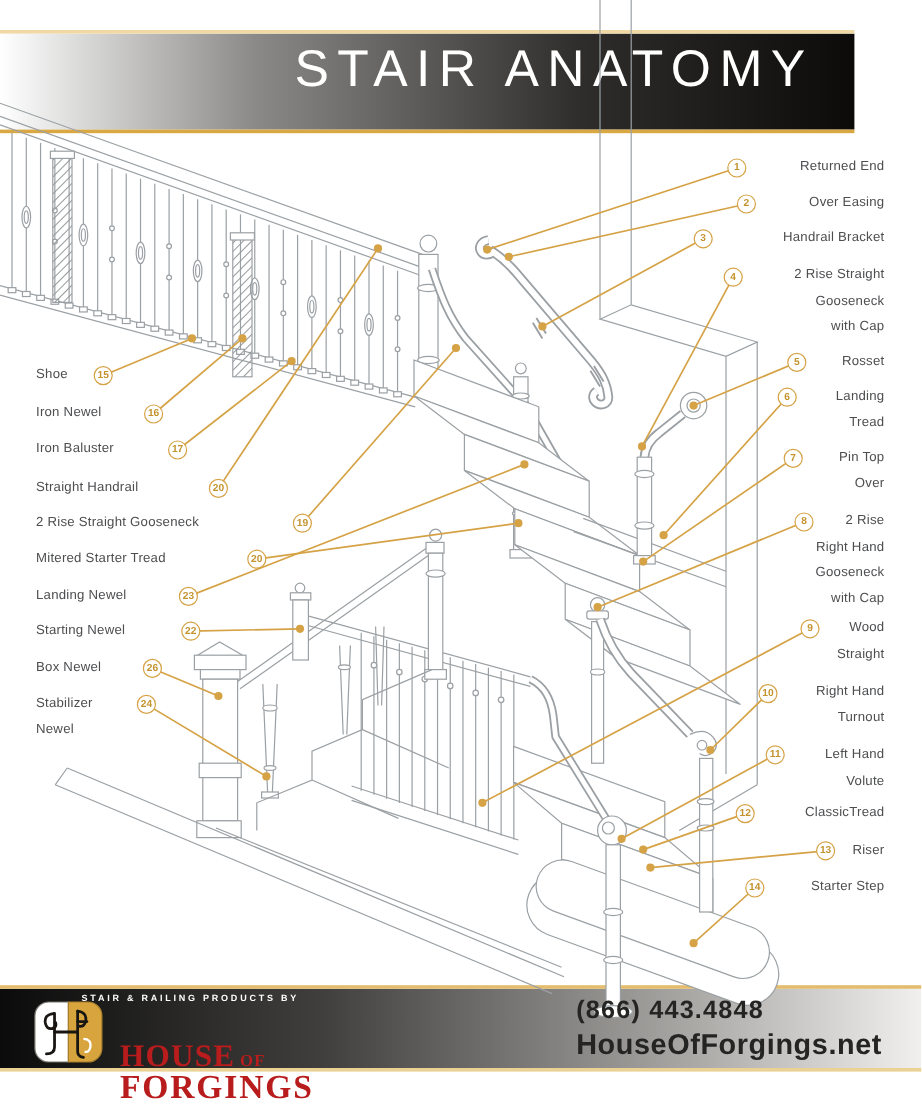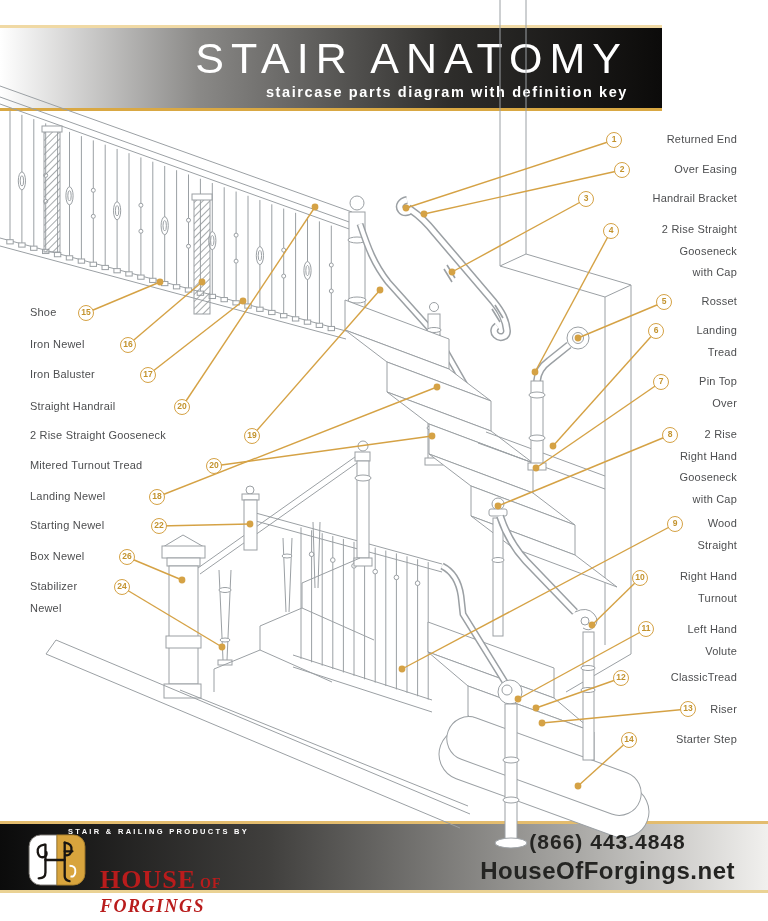--- a/index.html
+++ b/index.html
@@ -1,38 +1,38 @@
 <!DOCTYPE html>
 <html><head>
 <meta charset="utf-8">
 <style>
   html,body{margin:0;padding:0;background:#fff;}
   .stage{position:relative;width:768px;height:921px;background:#fff;overflow:hidden;
          font-family:"Liberation Sans",sans-serif;}
   
-  .banner{position:absolute;left:0;top:25px;width:662px;height:80px;z-index:1;
+  .banner{position:absolute;left:0;top:25px;width:712px;height:80px;z-index:1;
           background:linear-gradient(90deg,#ffffff 0%,#8a8987 30%,#2e2d2b 68%,#0c0b0a 100%);
           border-top:3px solid #f0d9a4;border-bottom:3px solid #d9a843;}
   .banner .title{position:absolute;right:34px;top:6px;color:#fff;font-size:43px;font-weight:300;
                  letter-spacing:7px;white-space:nowrap;}
   .banner .subtitle{position:absolute;right:34px;top:56px;color:#fff;font-size:14.5px;font-weight:bold;
                     letter-spacing:1.6px;white-space:nowrap;}
   
   .footer{position:absolute;left:0;top:821px;width:768px;height:66px;z-index:1;
           background:linear-gradient(90deg,#0b0b0b 0%,#403f3d 35%,#a9a8a5 75%,#f1f0ee 100%);
           border-top:3px solid #e3bc6e;border-bottom:3px solid #ead294;}
   .tagline{position:absolute;left:68px;top:827px;z-index:2;color:#fff;font-size:7.5px;font-weight:bold;
            letter-spacing:2.3px;}
   .brand{position:absolute;left:100px;top:869px;z-index:2;color:#b91c1c;
          font-family:"Liberation Serif",serif;font-weight:bold;line-height:22px;}
   .brand .l1{font-size:26px;letter-spacing:1px;}
   .brand .of{font-size:14px;letter-spacing:1px;}
-  .brand .l2{font-size:18px;letter-spacing:1.5px;font-style:italic;}
+  .brand .l2{font-size:28px;letter-spacing:1.5px;}
   .logo{position:absolute;left:28px;top:834px;z-index:2;}
-  .contact{position:absolute;right:33px;top:830px;z-index:3;text-align:center;color:#242422;
+  .contact{position:absolute;right:33px;top:830px;z-index:3;text-align:left;color:#242422;
            font-weight:bold;}
   .contact .phone{font-size:21px;letter-spacing:1px;}
   .contact .site{font-size:24px;letter-spacing:.5px;margin-top:3px;}
   
   #stairs{position:absolute;left:0;top:0;z-index:2;}
   
   .lbl{position:absolute;z-index:3;font-size:11px;line-height:21.5px;color:#4d4e50;
        letter-spacing:.2px;white-space:pre-line;}
   .lbl.r{right:31px;text-align:right;}
   .lbl.l{left:30px;text-align:left;}
@@ -40,21 +40,20 @@
          border:1.6px solid #d5a245;border-radius:50%;background:#fff;color:#c3932e;
          font-size:8.5px;font-weight:bold;line-height:13px;text-align:center;}
 </style>
 </head>
 <body>
 
 <div class="stage">
 
   <div class="banner">
     <div class="title">STAIR ANATOMY</div>
-    <div class="subtitle">staircase parts diagram with definition key</div>
   </div>
 
   <div class="footer"></div>
   <div class="tagline">STAIR &amp; RAILING PRODUCTS BY</div>
   <svg class="logo" width="58" height="52" viewBox="0 0 60 54">
     <path d="M13,1 h17 v52 h-17 a12,12 0 0 1 -12,-12 v-28 a12,12 0 0 1 12,-12 z" fill="#ffffff" stroke="#77736d" stroke-width="1"></path>
     <path d="M30,1 h17 a12,12 0 0 1 12,12 v28 a12,12 0 0 1 -12,12 h-17 z" fill="#d8a43d" stroke="#a87f2c" stroke-width="1"></path>
     <g fill="none" stroke="#181512" stroke-width="2.4" stroke-linecap="round">
       <path d="M17,11 q-8,1 -7,8 q1,6 6,5 q4,-1 3,-5"></path>
       <path d="M18,11 L18,40 q0,6 -7,6"></path>
@@ -505,24 +504,24 @@
   <div>
     <span class="badge" style="left:174px;top:399px">20</span>
     <span class="lbl l" style="top:396px">Straight Handrail</span>
   </div>
   <div>
     <span class="badge" style="left:244px;top:428px">19</span>
     <span class="lbl l" style="top:425px">2 Rise Straight Gooseneck</span>
   </div>
   <div>
     <span class="badge" style="left:206px;top:458px">20</span>
-    <span class="lbl l" style="top:455px">Mitered Turnout Tread</span>
-  </div>
-  <div>
-    <span class="badge" style="left:149px;top:489px">18</span>
+    <span class="lbl l" style="top:455px">Mitered Starter Tread</span>
+  </div>
+  <div>
+    <span class="badge" style="left:149px;top:489px">23</span>
     <span class="lbl l" style="top:486px">Landing Newel</span>
   </div>
   <div>
     <span class="badge" style="left:151px;top:518px">22</span>
     <span class="lbl l" style="top:515px">Starting Newel</span>
   </div>
   <div>
     <span class="badge" style="left:119px;top:549px">26</span>
     <span class="lbl l" style="top:546px">Box Newel</span>
   </div>

